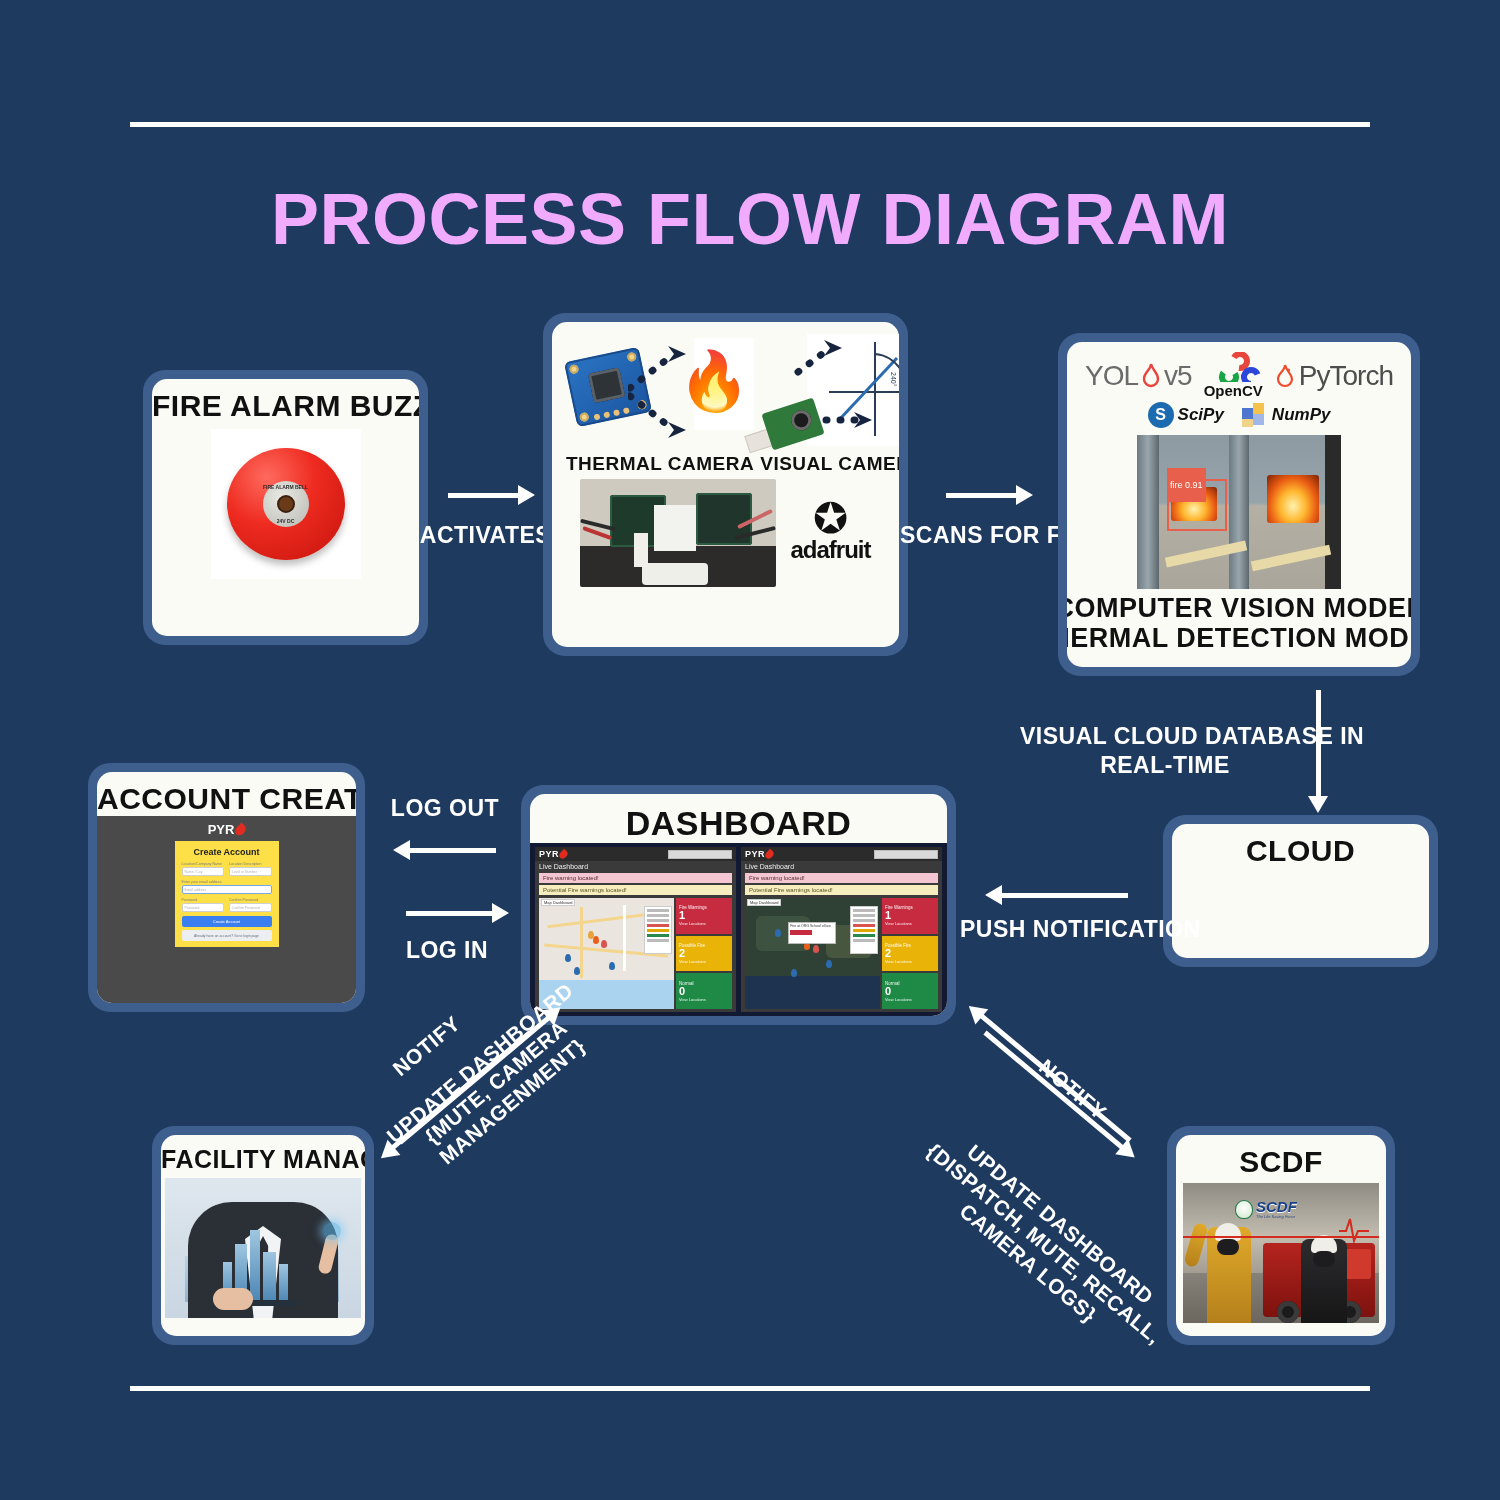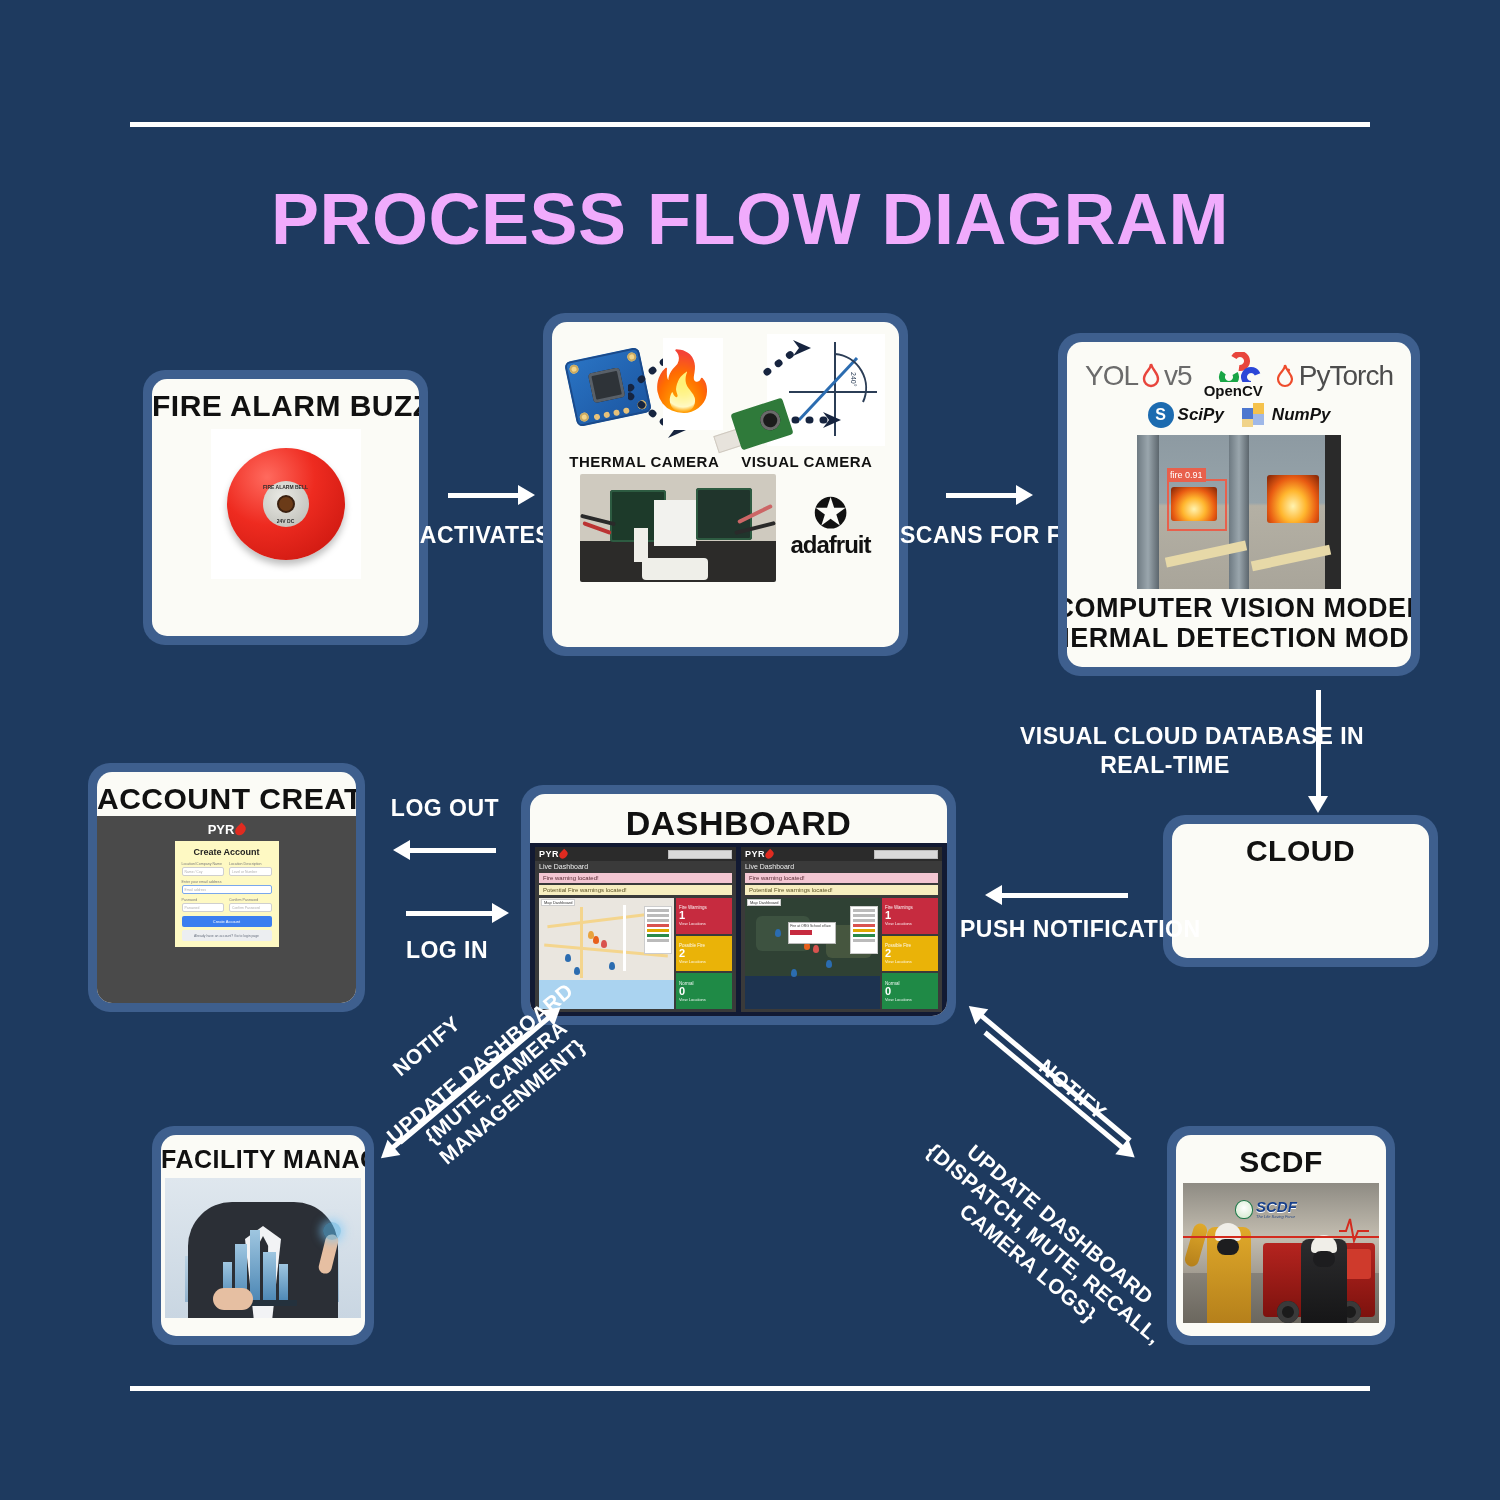--- a/index.html
+++ b/index.html
@@ -101,21 +101,21 @@
   }
   .bell-txt{position:absolute;font-size:5px;color:#2b2b2b;font-weight:bold;}
   .bell-txt.t{top:3px;}
   .bell-txt.b{bottom:3px;}
 
   
   #box-cameras{left:543px;top:313px;width:365px;height:343px;}
   #cam-row{display:flex;width:100%;padding:12px 14px 0 14px;box-sizing:border-box;gap:6px;}
   .cam-col{flex:1;display:flex;flex-direction:column;align-items:center;}
   .cam-art{height:115px;width:100%;position:relative;}
-  .cam-cap{font-size:15px;color:#111;margin-top:4px;}
+  .cam-cap{font-size:19px;color:#111;margin-top:4px;}
 
   .sensor-board{
     position:absolute;left:4px;top:20px;width:76px;height:66px;
     background:linear-gradient(150deg,#2a74c4,#1b55a0);
     border-radius:6px;transform:rotate(-12deg);
     box-shadow:inset 0 0 0 2px #1b4a8a;
   }
   .sensor-board .chip{
     position:absolute;left:21px;top:16px;width:32px;height:30px;
     background:#2e3338;border-radius:4px;box-shadow:inset 0 0 0 3px #596068;
@@ -170,21 +170,21 @@
   #fire-photo{
     width:204px;height:154px;margin-top:6px;position:relative;overflow:hidden;
     background:linear-gradient(#8d9aa2 0%,#97a4aa 44%,#b4b0a4 46%,#a9a59a 100%);
   }
   .pole{position:absolute;top:0;bottom:0;background:linear-gradient(90deg,#6e7a82,#9aa6ad,#5c666d);}
   .kerb{position:absolute;height:10px;background:#e7d9a8;transform:rotate(-12deg);}
   .car-fire{position:absolute;border-radius:3px;
     background:radial-gradient(ellipse at 50% 65%,#fff3b0 0%,#ffb62e 35%,#e85a12 65%,#7c2206 100%);}
   .bbox{position:absolute;border:2px solid #e8604c;}
   .bbox-tag{position:absolute;top:-13px;left:-2px;background:#e8604c;color:#fff;
-    font-size:9px;padding:2px 3px;white-space:nowrap;}
+    font-size:9px;padding:12px 3px;white-space:nowrap;}
   .model-caption{font-size:27px;color:#111;text-align:center;margin-top:4px;line-height:1.12;}
 
   
   #box-cloud{left:1163px;top:815px;width:275px;height:152px;}
   #firebase-row{display:flex;align-items:center;justify-content:center;gap:10px;margin-top:4px;}
   .fb-mark{width:52px;height:56px;position:relative;}
   .fb-txt{font-size:38px;color:#8a8a8a;letter-spacing:-1px;}
 
   
   #box-dashboard{left:521px;top:785px;width:435px;height:240px;}
@@ -224,21 +224,21 @@
     border:1px solid #bbb;z-index:4;font-size:3.5px;color:#333;padding:1px;}
   .dp-popup .btn{display:block;margin-top:2px;background:#c62b3f;color:#fff;height:5px;width:22px;}
 
   
   #box-account{left:88px;top:763px;width:277px;height:249px;}
   #acct-shell{width:100%;flex:1;background:#4a4a4a;display:flex;flex-direction:column;
     align-items:center;padding-top:6px;}
   .acct-pyro{font-size:13px;font-weight:bold;color:#fff;display:flex;align-items:center;}
   .acct-pyro .d{width:9px;height:12px;background:#e02b20;border-radius:0 60% 60% 60%;
     transform:rotate(45deg);margin-left:2px;}
-  #acct-form{width:104px;background:#fef9c3;margin-top:4px;padding:6px 7px;box-sizing:border-box;}
+  #acct-form{width:104px;background:#fde047;margin-top:4px;padding:6px 7px;box-sizing:border-box;}
   .af-title{font-size:9px;font-weight:bold;color:#222;text-align:center;margin-bottom:5px;}
   .af-row{display:flex;gap:5px;margin-bottom:4px;}
   .af-fld{flex:1;}
   .af-lab{font-size:3.6px;color:#7b7b7b;margin-bottom:1px;}
   .af-inp{height:9px;border:1px solid #cfcfcf;border-radius:2px;background:#fff;
     font-size:3.4px;color:#b2b2b2;padding:2px 2px;box-sizing:border-box;}
   .af-inp.focus{border-color:#7aa7ec;}
   .af-btn{height:11px;background:#3b7ef0;border-radius:2px;color:#fff;font-size:4px;
     display:flex;align-items:center;justify-content:center;margin-top:4px;}
   .af-foot{height:11px;background:#eceef1;border-radius:2px;color:#6a7280;font-size:3.4px;

